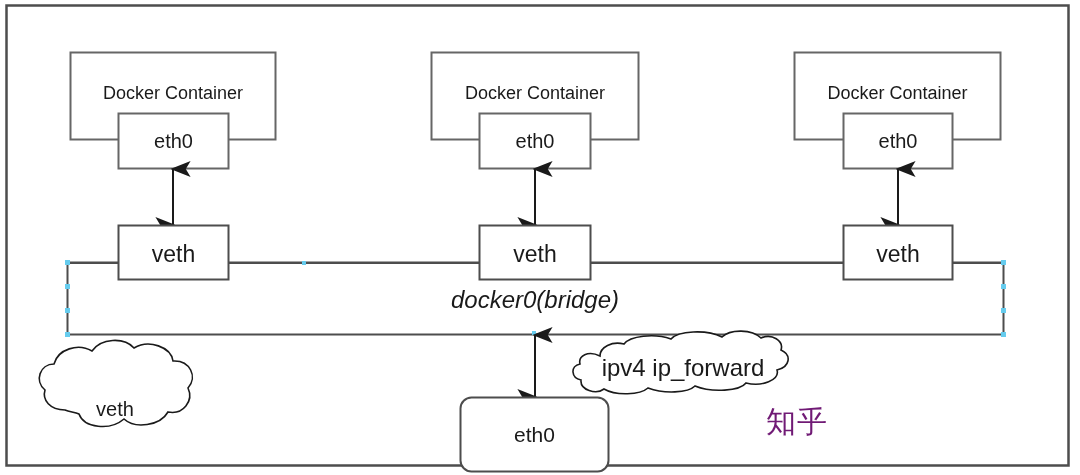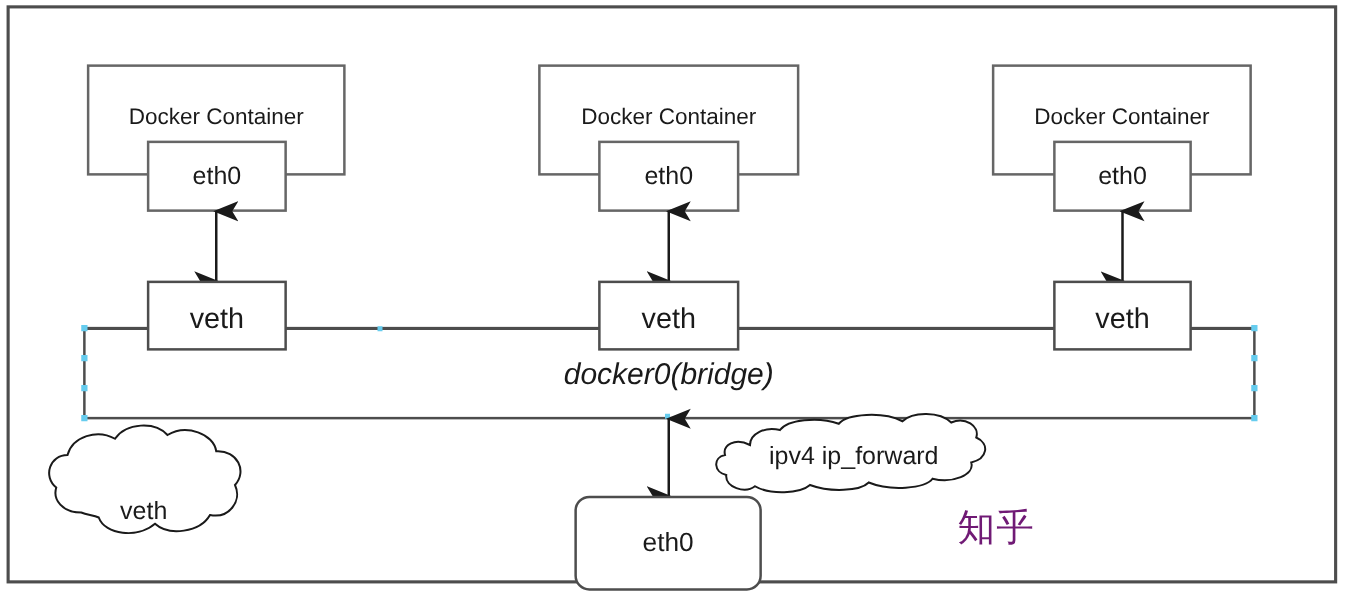--- a/index.html
+++ b/index.html
@@ -40,21 +40,21 @@
     font-size: 23px;
   }
   .lbl-bridge {
     font-size: 24px;
     font-style: italic;
   }
   .lbl-host {
     font-size: 20px;
   }
   .lbl-ipv4 {
-    font-size: 20px;
+    font-size: 24px;
   }
   .lbl-eth0-host {
     font-size: 21px;
   }
   #watermark {
     position: absolute;
     left: 766px;
     top: 399px;
     width: 300px;
     height: 46px;

